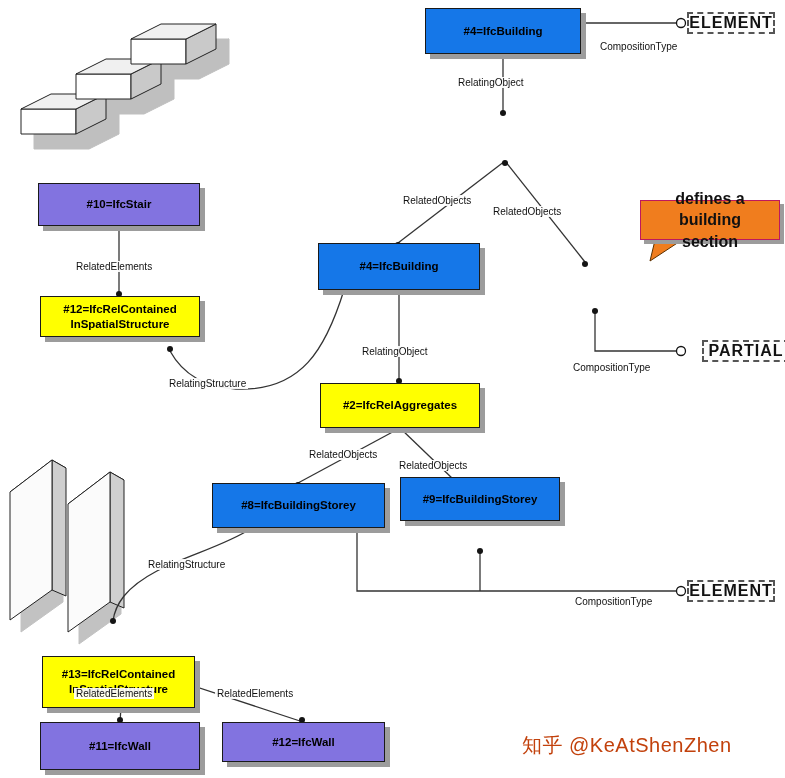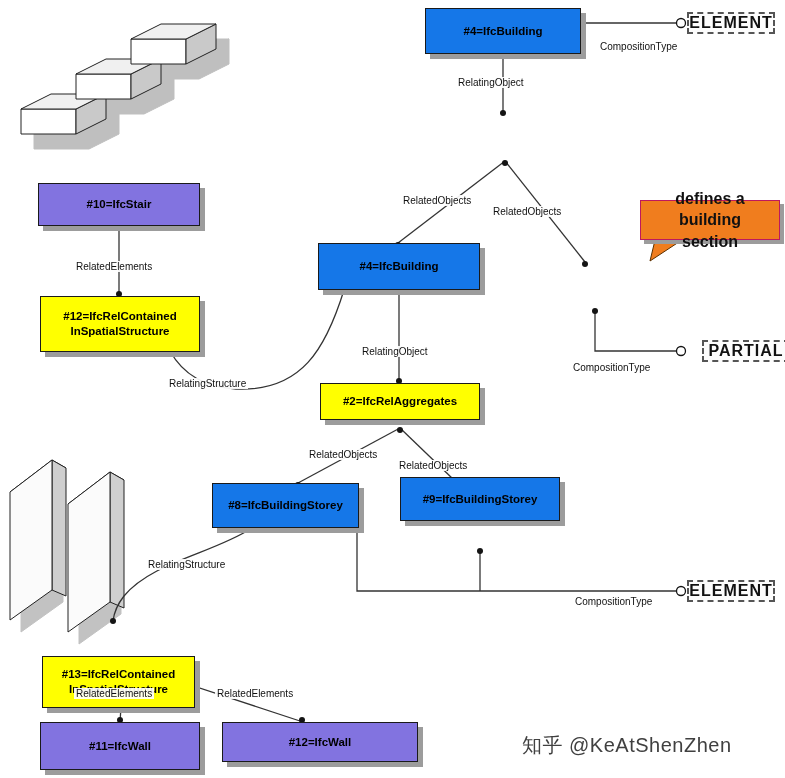--- a/index.html
+++ b/index.html
@@ -23,21 +23,21 @@
   .elabel {
     position:absolute; font-size:10px; color:#111;
     background:rgba(255,255,255,.92); padding:0 2px; white-space:nowrap;
   }
   .callout {
     position:absolute; background:var(--orange,#f07d1e); border:1px solid #be185d;
     box-shadow:4px 4px 0 var(--shadow,#9c9c9c);
     display:flex; align-items:center; justify-content:center; text-align:center;
     font-size:16px; font-weight:bold; color:#111; padding:3px 10px; line-height:1.35;
   }
-  .watermark { position:absolute; font-size:20px; color:#404040; letter-spacing:.5px; }
+  .watermark { position:absolute; font-size:20px; color:#c2410c; letter-spacing:.5px; }
   .connector { stroke:#333; stroke-width:1.3; fill:none; }
   .dot { fill:#141414; }
   .anchor-circle { fill:#fff; stroke:#141414; stroke-width:1.3; }
   .illu { stroke:#222; stroke-width:1; }
 </style>
 </head>
 <body>
 
 <div class="canvas">
 
@@ -131,30 +131,30 @@
 
     <g>
       <circle class="anchor-circle" cx="681" cy="23" r="4.5"></circle>
       <circle class="anchor-circle" cx="681" cy="351" r="4.5"></circle>
       <circle class="anchor-circle" cx="681" cy="591" r="4.5"></circle>
     </g>
   </svg>
 
   <div class="node blue" style="left:425px;top:8px;width:156px;height:46px">#4=IfcBuilding</div>
   <div class="node blue" style="left:318px;top:243px;width:162px;height:47px">#4=IfcBuilding</div>
-  <div class="node yellow" style="left:320px;top:383px;width:160px;height:37px">#2=IfcRelAggregates</div>
+  <div class="node yellow" style="left:320px;top:383px;width:160px;height:45px">#2=IfcRelAggregates</div>
   <div class="node purple" style="left:38px;top:183px;width:162px;height:43px">#10=IfcStair</div>
-  <div class="node yellow" style="left:40px;top:296px;width:160px;height:56px">#12=IfcRelContained
+  <div class="node yellow" style="left:40px;top:296px;width:160px;height:41px">#12=IfcRelContained
 InSpatialStructure</div>
-  <div class="node blue" style="left:212px;top:483px;width:147px;height:45px">#8=IfcBuildingStorey</div>
+  <div class="node blue" style="left:212px;top:483px;width:173px;height:45px">#8=IfcBuildingStorey</div>
   <div class="node blue" style="left:400px;top:477px;width:160px;height:44px">#9=IfcBuildingStorey</div>
   <div class="node yellow" style="left:42px;top:656px;width:153px;height:52px">#13=IfcRelContained
 InSpatialStructure</div>
   <div class="node purple" style="left:40px;top:722px;width:160px;height:48px">#11=IfcWall</div>
-  <div class="node purple" style="left:222px;top:722px;width:196px;height:40px">#12=IfcWall</div>
+  <div class="node purple" style="left:222px;top:722px;width:163px;height:40px">#12=IfcWall</div>
 
   <div class="stereo" style="left:687px;top:12px;width:88px;height:22px">ELEMENT</div>
   <div class="stereo" style="left:702px;top:340px;width:88px;height:22px">PARTIAL</div>
   <div class="stereo" style="left:687px;top:580px;width:88px;height:22px">ELEMENT</div>
 
   <div class="callout" style="left:640px;top:200px;width:140px;height:40px">defines a building section</div>
 
   <span class="elabel" style="left:598px;top:41px">CompositionType</span>
   <span class="elabel" style="left:456px;top:77px">RelatingObject</span>
   <span class="elabel" style="left:401px;top:195px">RelatedObjects</span>

